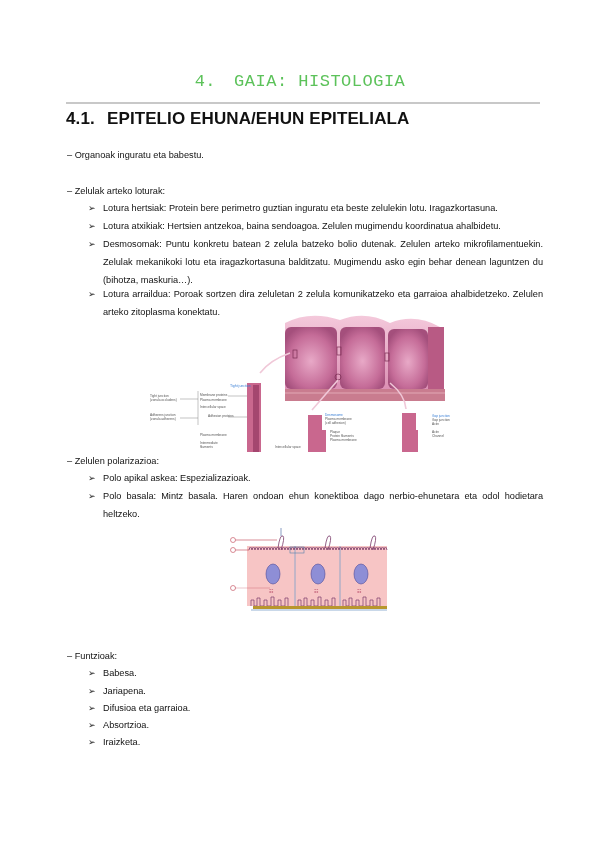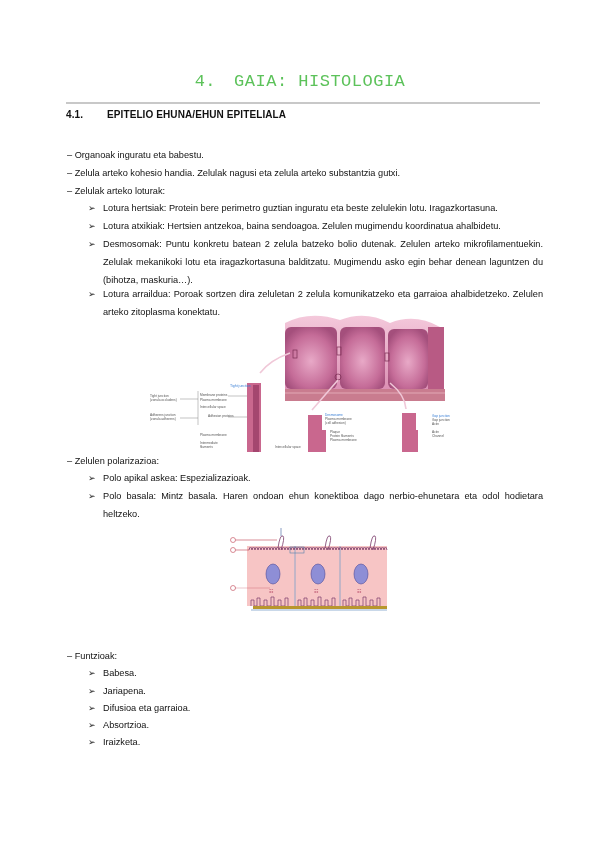--- a/index.html
+++ b/index.html
@@ -3,21 +3,21 @@
 <meta charset="utf-8">
 <style>
   html, body { margin:0; padding:0; background:#ffffff; }
   body { width:600px; height:848px; position:relative; overflow:hidden;
          font-family:"Liberation Sans", "DejaVu Sans", sans-serif; color:#111; }
   .page { position:absolute; left:0; top:0; width:600px; height:848px; }
   .chapter-title { position:absolute; left:0; width:600px; top:72px; text-align:center;
     font-family:Liberation Mono, monospace; font-size:17px; color:#5cc25a; letter-spacing:0.5px; }
   .chapter-title .num { margin-right:18px; }
   .rule { position:absolute; left:66px; top:102px; width:474px; height:2px; background:#c8c8c8; }
-  .section-heading { position:absolute; left:66px; top:109px; font-weight:bold; font-size:10px; letter-spacing:0.1px; }
+  .section-heading { position:absolute; left:66px; top:109px; font-weight:bold; font-size:17px; letter-spacing:0.1px; }
   .section-heading .snum { display:inline-block; width:41px; }
   .line { position:absolute; font-size:9.2px; line-height:12px; white-space:nowrap;margin-top:20px; }
   .dash-line { left:67px; }
   .bullet-line { left:88px; width:455px; }
   .bullet-line .arrow { position:absolute; left:0; top:0; font-size:9px; color:#222; }
   .bullet-line .btext { position:absolute; left:15px; white-space:nowrap; }
   .bullet-line .btext.justify { white-space:normal; width:440px; text-align:justify; line-height:18px; }
   .u { }
   .figure { position:absolute; }
   svg text { font-family:"Liberation Sans", sans-serif; }
@@ -30,21 +30,20 @@
   <div class="chapter-title">
     <span class="num">4.</span><span>GAIA: HISTOLOGIA</span>
   </div>
   <div class="rule"></div>
 
   <div class="section-heading">
     <span class="snum">4.1.</span><span>EPITELIO EHUNA/EHUN EPITELIALA</span>
   </div>
 
   <div class="line dash-line" style="top:129px">– Organoak inguratu eta babestu.</div>
-  <div class="line dash-line" style="top:147px">– Zelula arteko kohesio handia. Zelulak nagusi eta zelula arteko substantzia gutxi.</div>
   <div class="line dash-line" style="top:165px">– Zelulak arteko loturak:</div>
 
   <div class="line bullet-line" style="top:182px">
     <span class="arrow">➢</span>
     <span class="btext"><span class="u">Lotura hertsiak</span><span>: Protein bere perimetro guztian inguratu eta beste zelulekin lotu. Iragazkortasuna.</span></span>
   </div>
   <div class="line bullet-line" style="top:200px">
     <span class="arrow">➢</span>
     <span class="btext"><span class="u">Lotura atxikiak</span><span>: Hertsien antzekoa, baina sendoagoa. Zelulen mugimendu koordinatua ahalbidetu.</span></span>
   </div>

